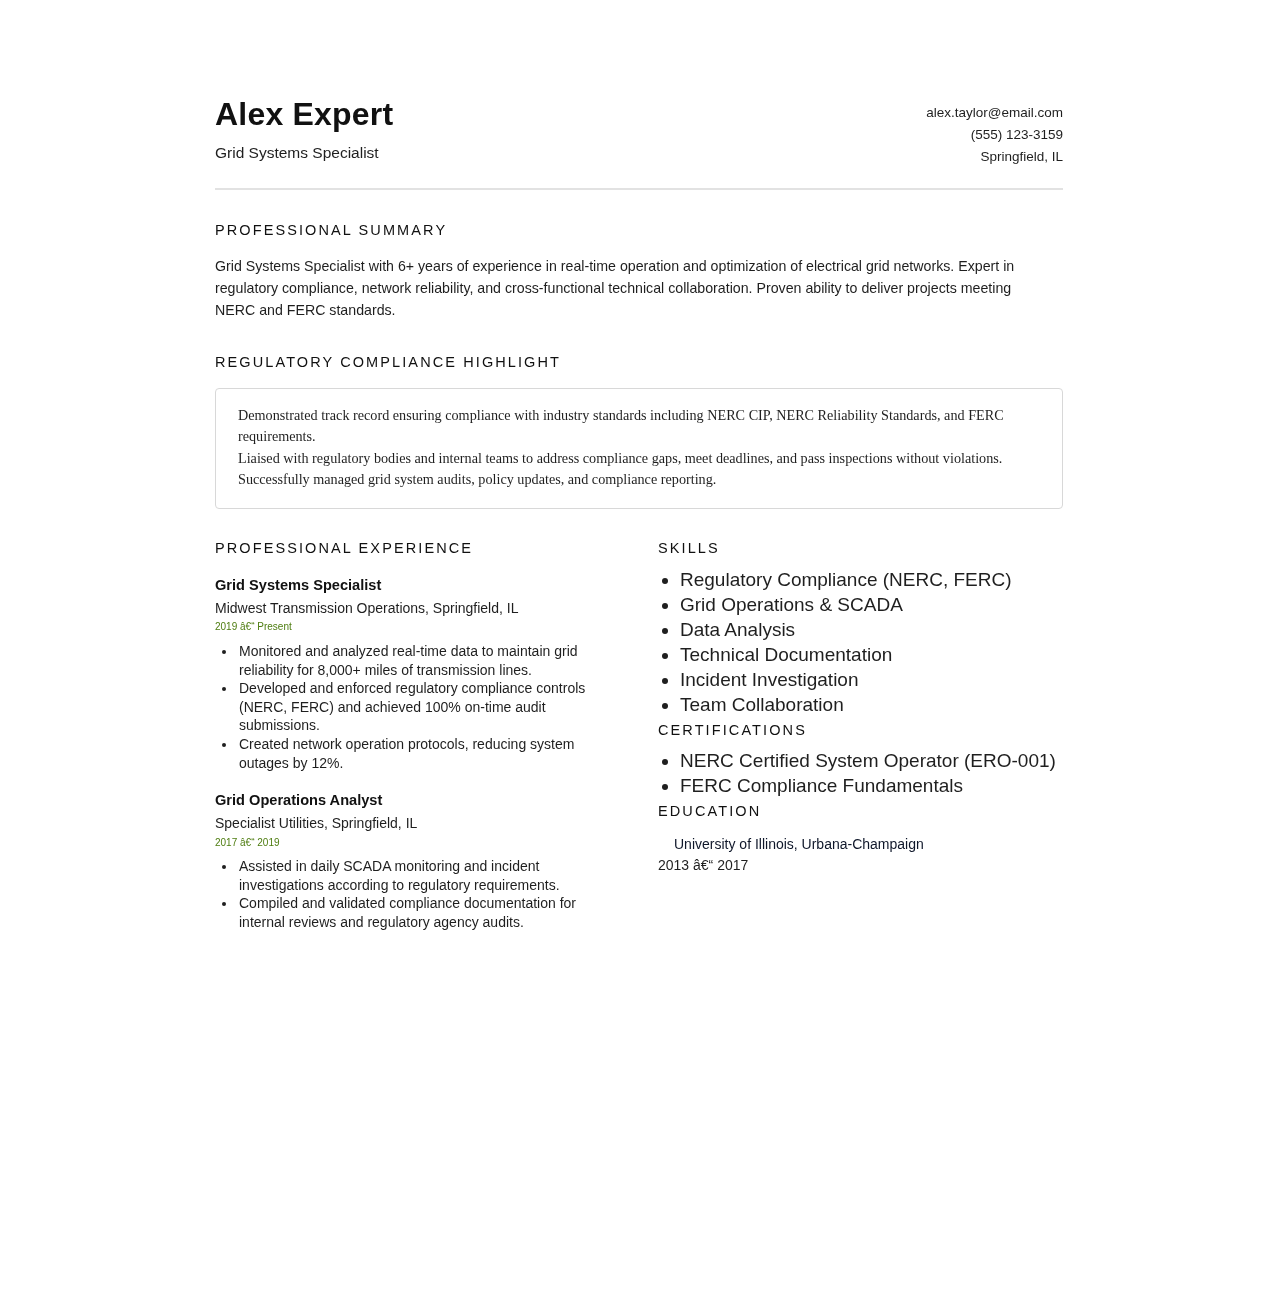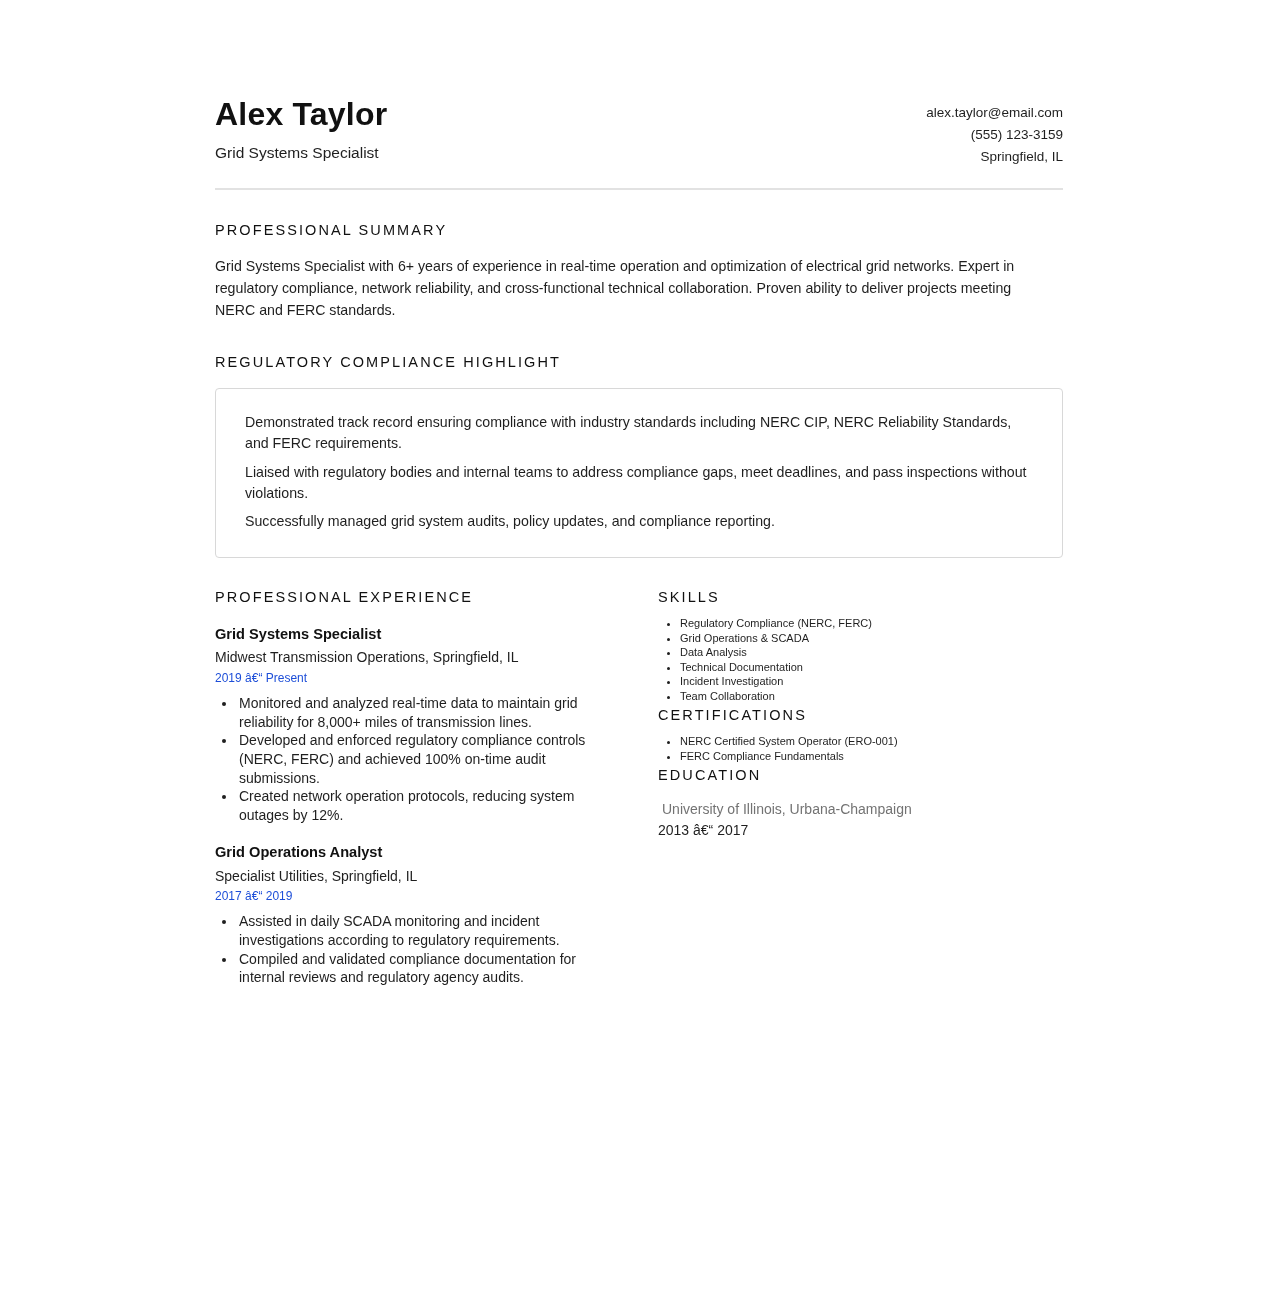--- a/index.html
+++ b/index.html
@@ -93,21 +93,22 @@
     margin-top: 16px;
     border: 1px solid #d8d8d8;
     border-radius: 4px;
     padding: 16px 20px 18px 22px;
     background: #ffffff;
   }
   .highlight-line {
     font-size: 14.2px;
     line-height: 1.5;
     color: #1f1f1f;
-    margin: 7px;
+    margin: 0;
+    font-family: Liberation Serif, serif;
   }
 
   
   .columns {
     display: flex;
     margin-top: 30px;
   }
   .col-left {
     width: 404px;
     flex: 0 0 404px;
@@ -124,22 +125,22 @@
     margin: 0;
     line-height: 1.45;
   }
   .entry-org {
     font-size: 14px;
     color: #1f1f1f;
     margin: 2px 0 0 0;
     line-height: 1.45;
   }
   .entry-dates {
-    font-size: 12px;
-    color: #1d4ed8;
+    font-size: 10px;
+    color: #4d7c0f;
     margin: 2px 0 0 0;
     line-height: 1.45;
   }
 
   ul.bullets {
     margin: 7px 0 0 0;
     padding-left: 22px;
     list-style-type: disc;
   }
   ul.bullets li {
@@ -149,56 +150,56 @@
     margin: 0;
     padding-left: 2px;
   }
 
   ul.plain-list {
     margin: 9px 0 0 0;
     padding-left: 22px;
     list-style-type: disc;
   }
   ul.plain-list li {
-    font-size: 11px;
+    font-size: 19px;
     line-height: 1.32;
     color: #1f1f1f;
   }
 
   .right-heading-gap { margin-top: 3px; }
   .edu-block { margin-top: 15px; }
   .edu-degree {
     font-size: 14.4px;
     font-weight: bold;
     color: #111111;
     margin: 0;
     line-height: 1.42;
   }
   .edu-school {
     font-size: 14px;
-    color: #737373;
-    margin: 1px 0 0 4px;
+    color: #0f172a;
+    margin: 1px 0 0 16px;
     line-height: 1.42;
   }
   .edu-dates {
     font-size: 14px;
     color: #1f1f1f;
     margin: 1px 0 0 0;
     line-height: 1.42;
   }
 </style>
 </head>
 <body>
 
 <div class="page">
   <div class="sheet">
 
     <div class="header">
       <div class="identity">
-        <h1 class="name">Alex Taylor</h1>
+        <h1 class="name">Alex Expert</h1>
         <div class="job-title">Grid Systems Specialist</div>
       </div>
       <div class="contact">
         <div>alex.taylor@email.com</div>
         <div>(555) 123-3159</div>
         <div>Springfield, IL</div>
       </div>
     </div>
 
     <div class="divider"></div>

